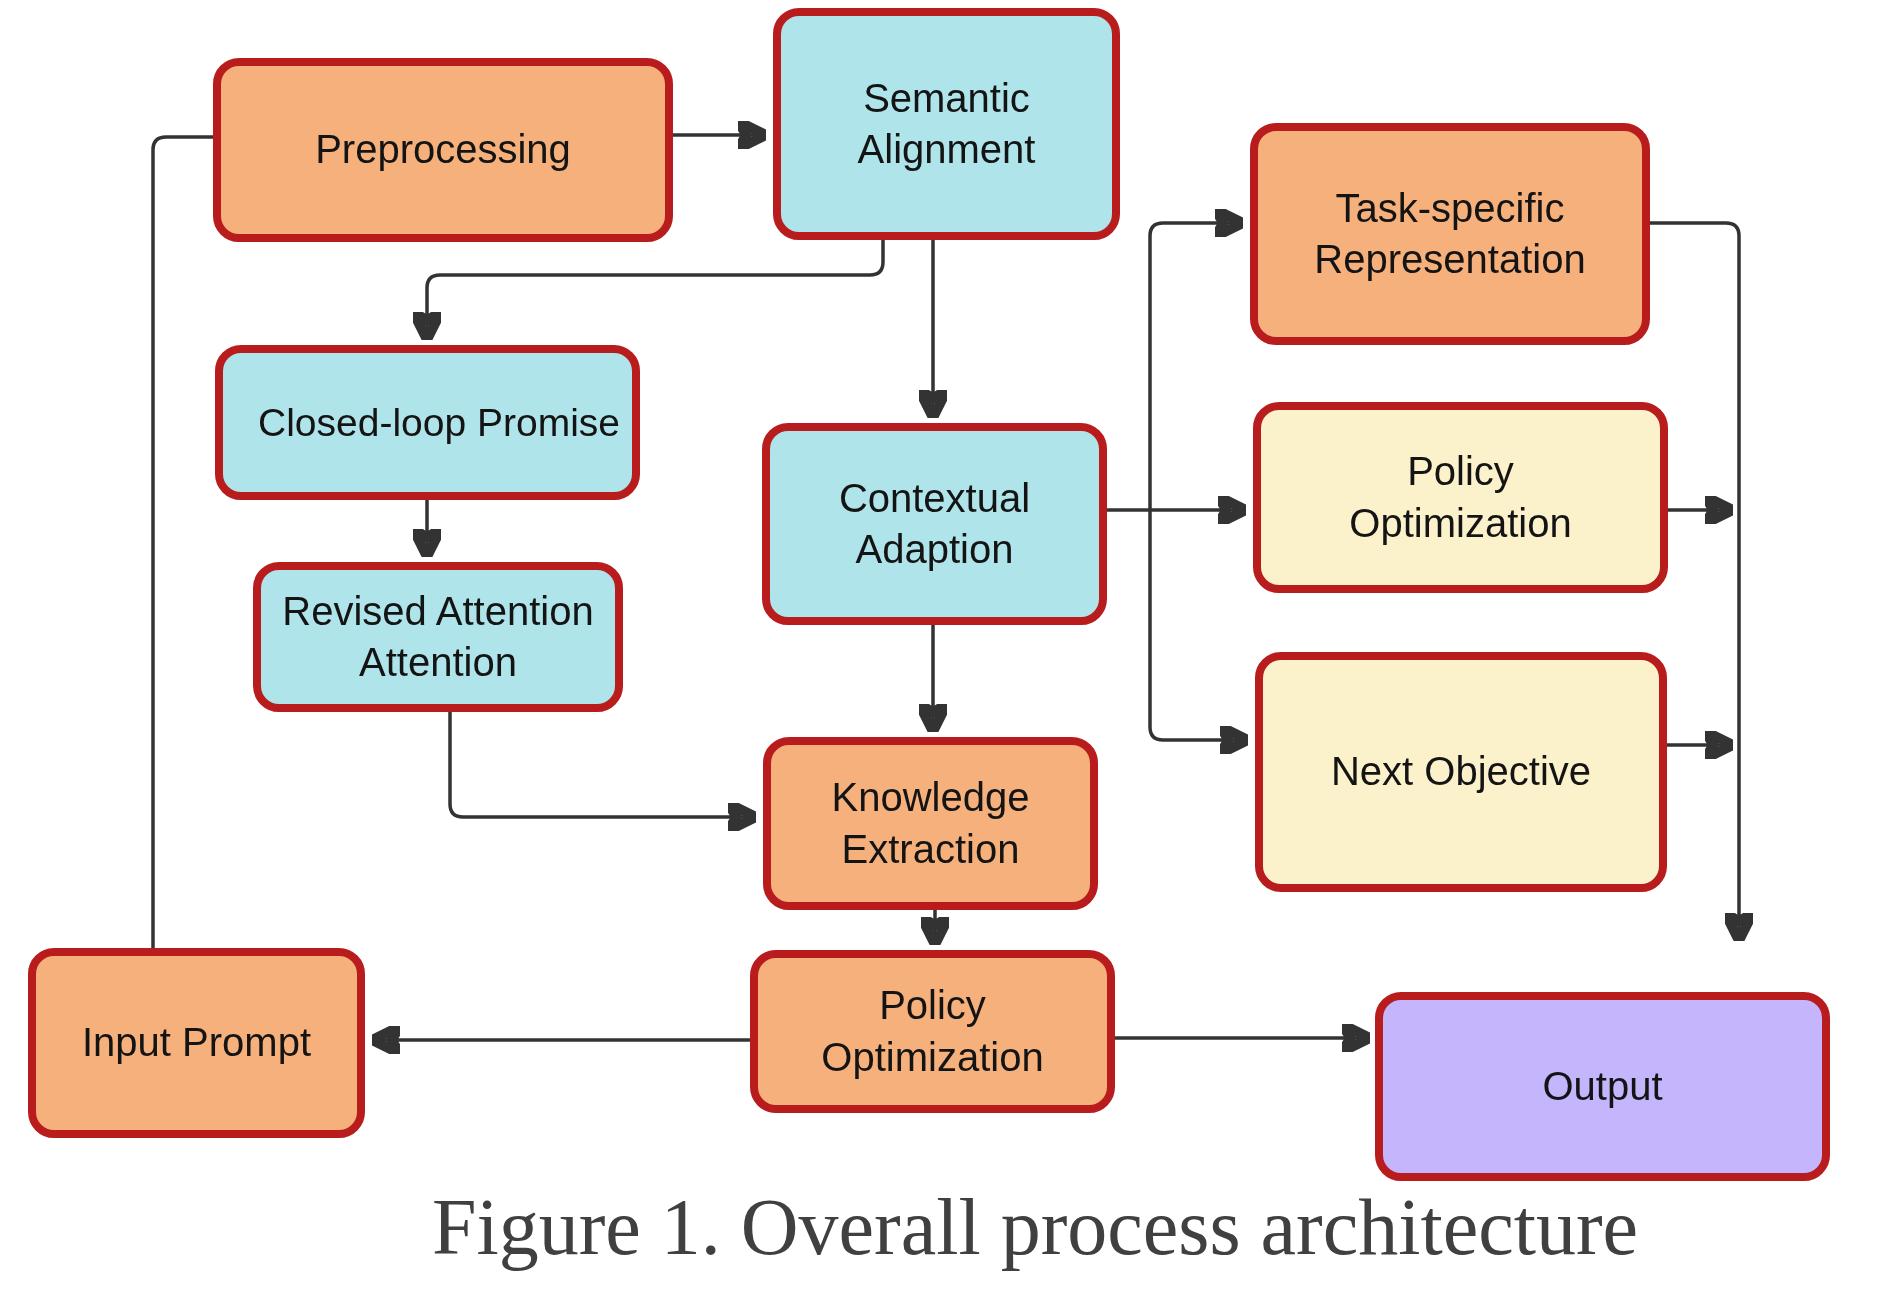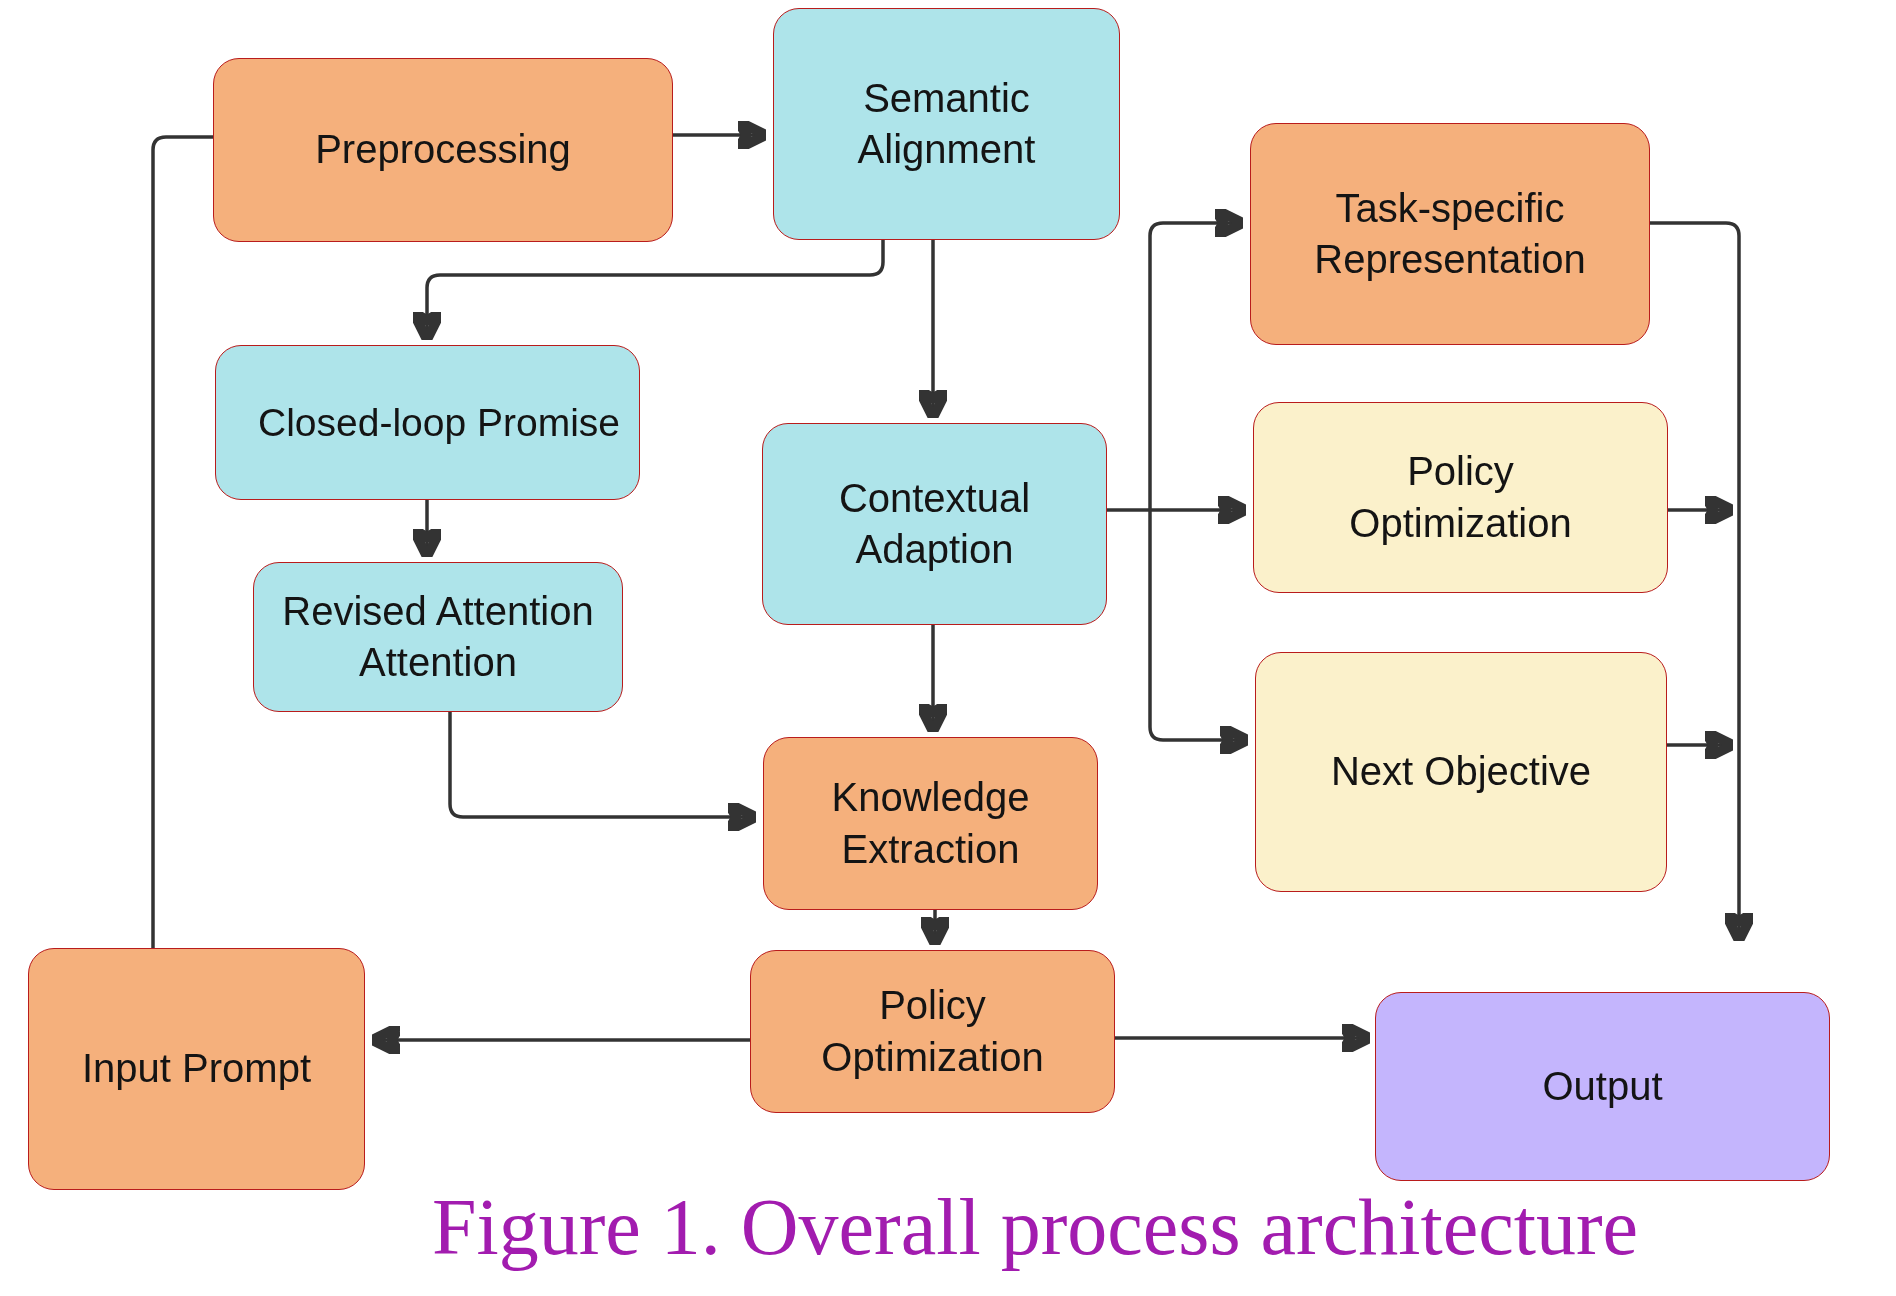--- a/index.html
+++ b/index.html
@@ -6,21 +6,21 @@
   #stage{
     position:relative;
     width:1896px;height:1296px;
     background:#ffffff;
     font-family:"Liberation Sans","DejaVu Sans",sans-serif;
     overflow:hidden;
   }
   #wires{position:absolute;left:0;top:0;width:1896px;height:1296px;}
   .node{
     position:absolute;
-    border:1px solid #b91c1c;
+    border:8px solid #b91c1c;
     border-radius:26px;
     display:flex;align-items:center;justify-content:center;
     text-align:center;
     color:#141414;
     font-size:40px;
     line-height:1.28;
     box-sizing:border-box;
     padding:6px 10px;
   }
   .node .label{display:block;}
@@ -28,29 +28,29 @@
   
   #n-preprocessing        {left:213px;  top:58px;  width:460px; height:184px;}
   #n-semantic-alignment   {left:773px;  top:8px;   width:347px; height:232px;}
   #n-task-specific        {left:1250px; top:123px; width:400px; height:222px;}
   #n-closed-loop          {left:215px;  top:345px; width:425px; height:155px; font-size:39px;}
   #n-contextual-adaption  {left:762px;  top:423px; width:345px; height:202px;}
   #n-policy-opt-mid       {left:1253px; top:402px; width:415px; height:191px;}
   #n-revised-attention    {left:253px;  top:562px; width:370px; height:150px;}
   #n-next-objective       {left:1255px; top:652px; width:412px; height:240px;}
   #n-knowledge-extraction {left:763px;  top:737px; width:335px; height:173px;text-align:center;}
-  #n-input-prompt         {left:28px;   top:948px; width:337px; height:242px;}
+  #n-input-prompt         {left:28px;   top:948px; width:337px; height:190px;}
   #n-policy-opt-bottom    {left:750px;  top:950px; width:365px; height:163px;}
   #n-output               {left:1375px; top:948px; width:455px; height:189px;}
   #caption{
     position:absolute;left:420px;top:1182px;width:1230px;
     text-align:center;
     font-family:"Liberation Serif","DejaVu Serif",serif;
     font-size:80px;
-    color:#a21caf;
+    color:#404040;
     white-space:nowrap;
   }
   #wires path{
     fill:none;
     stroke:var(--line,#333333);
     stroke-width:3.5px;
   }
 </style>
 </head>
 <body>

